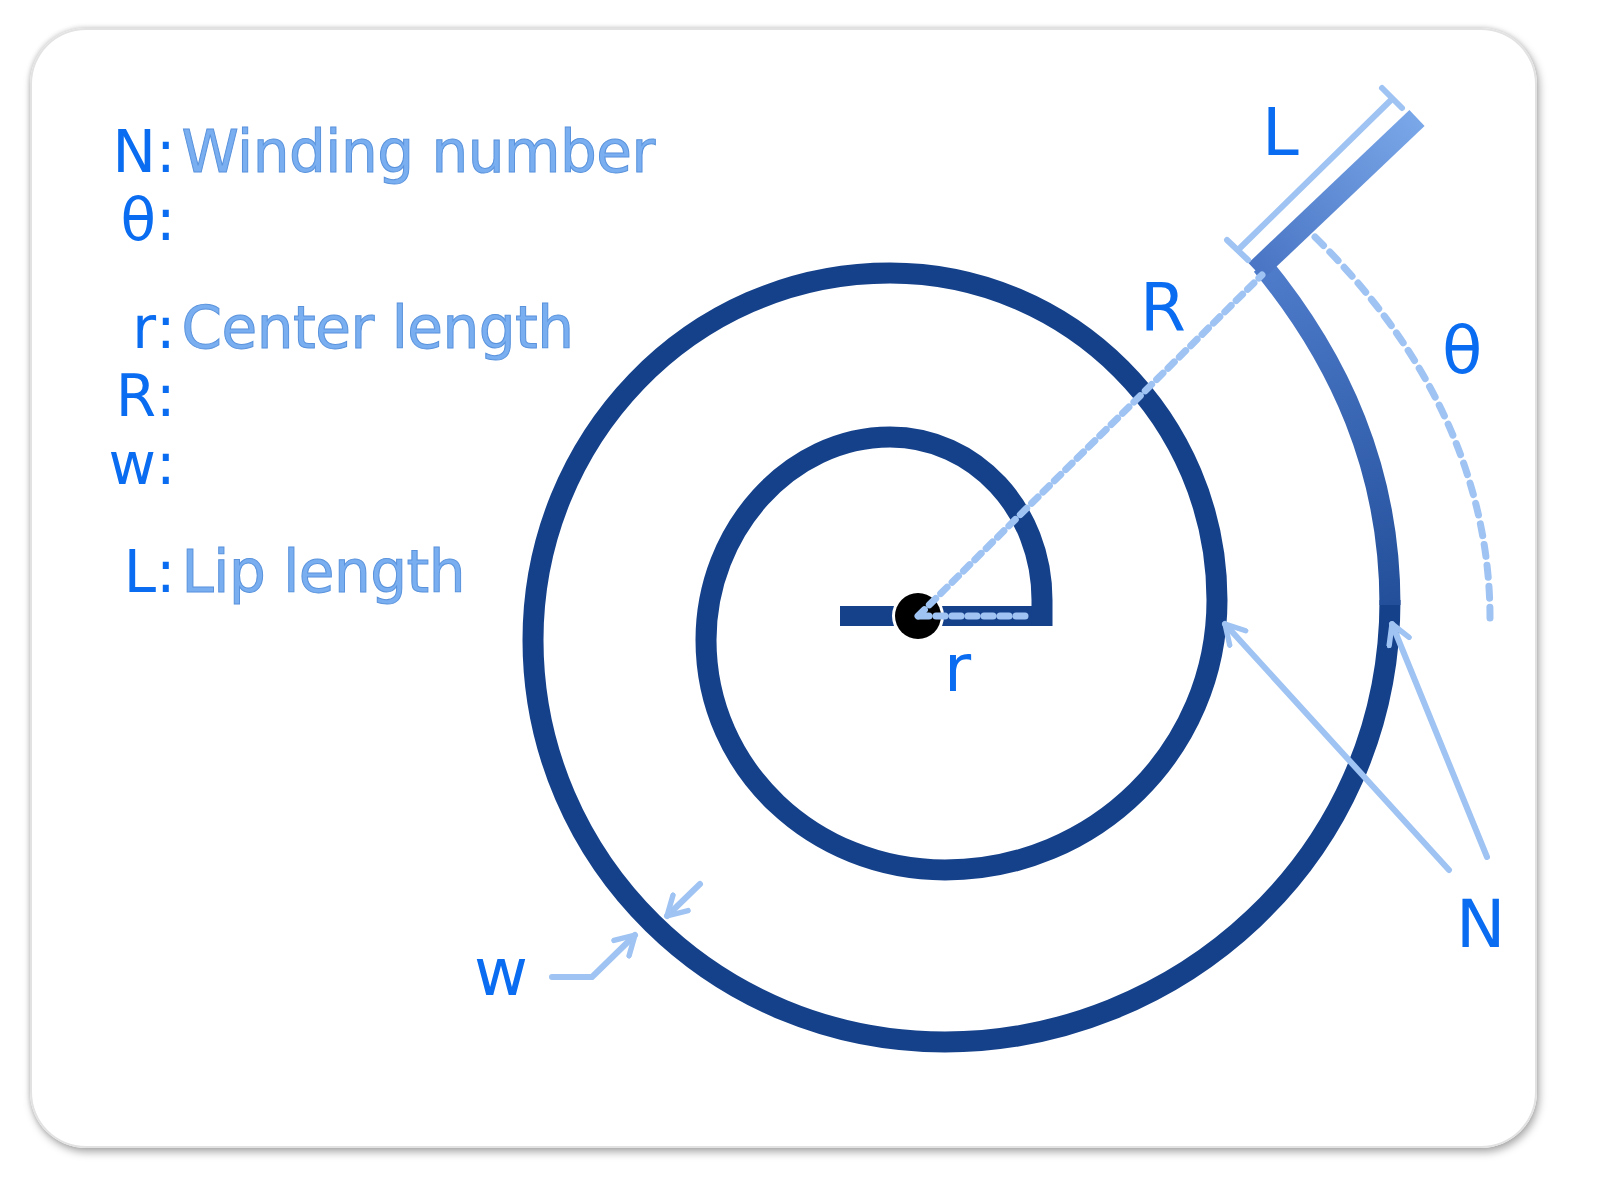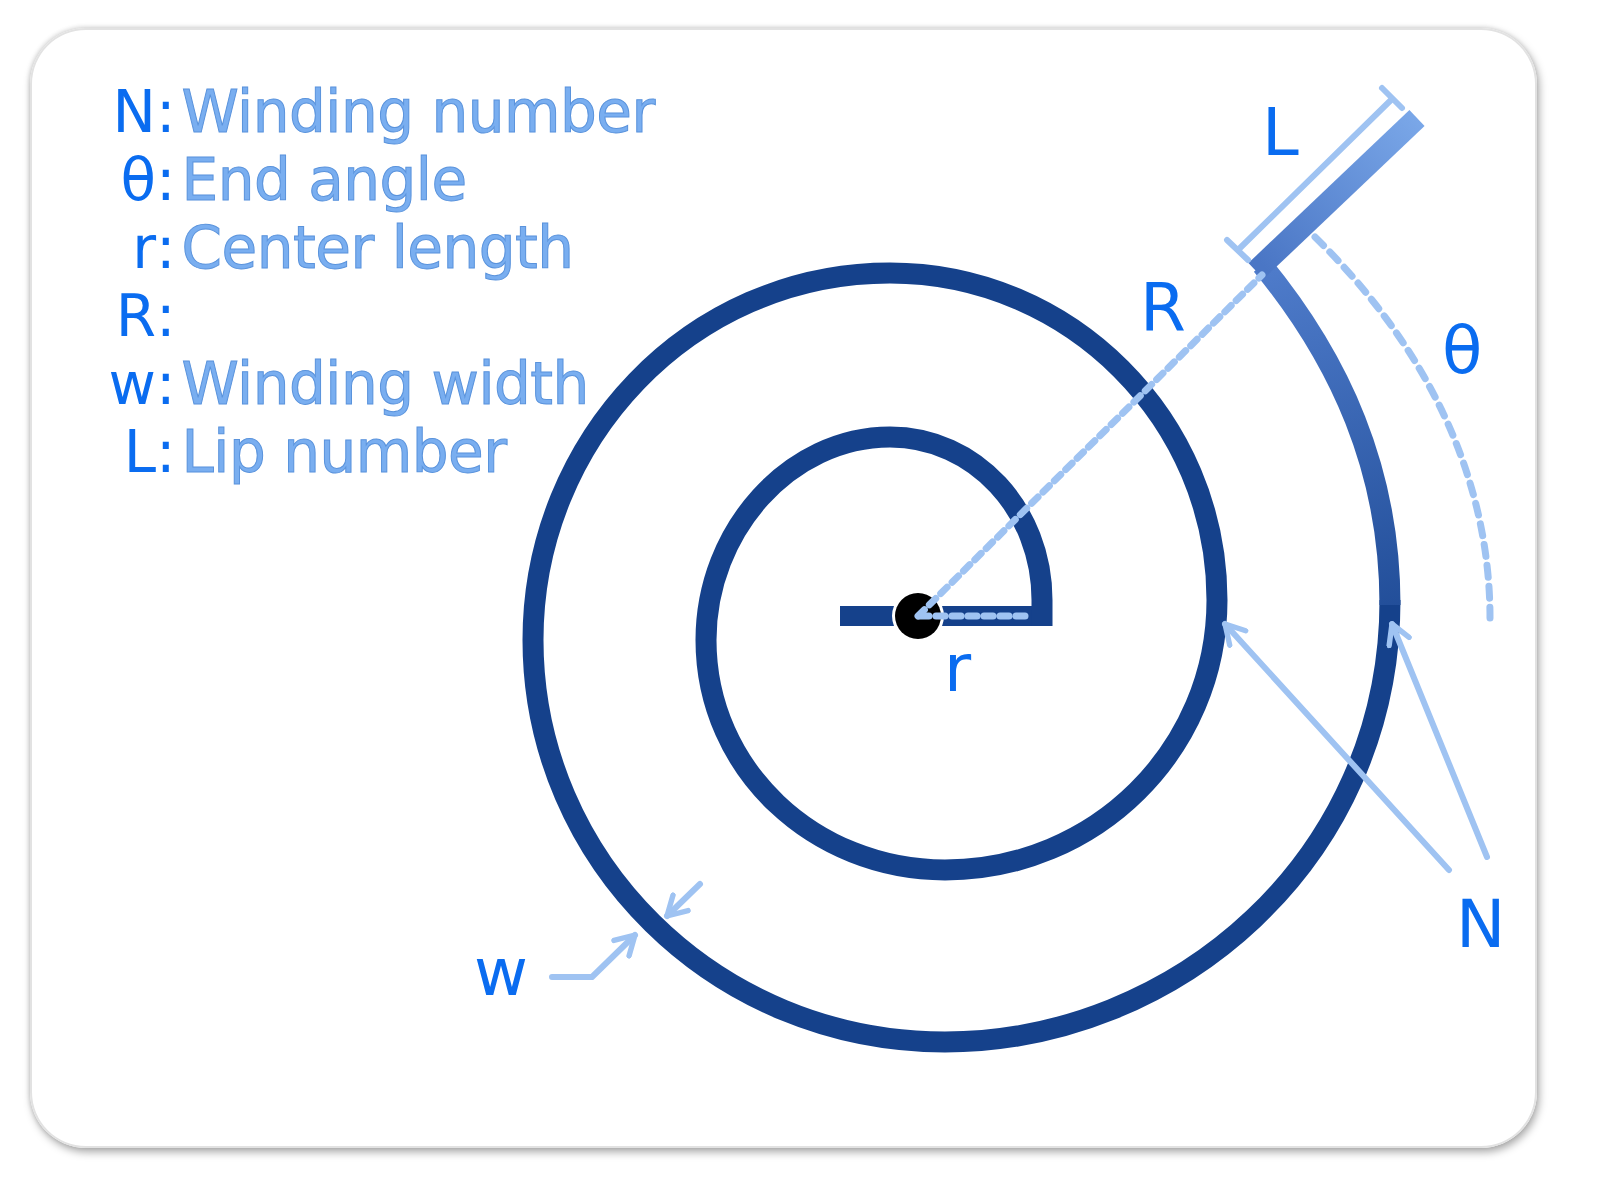--- a/index.html
+++ b/index.html
@@ -53,20 +53,21 @@
       letter-spacing: 0;
     }
     .legend-colon {
       color: #0a6cf0;
       margin-right: 6px;
     }
     .legend-desc {
       color: #79aef0;
       -webkit-text-stroke: 1px #5a93dc;
       letter-spacing: -0.5px;
+      margin-top: 40px;
     }
     .lbl {
       position: absolute;
       font-family: "DejaVu Sans", sans-serif;
       color: #0a6cf0;
       font-size: 66px;
       line-height: 1;
     }
   </style>
 </head>
@@ -133,40 +134,38 @@
 
   <div class="legend">
     <div class="legend-row">
       <span class="legend-sym">N</span>
         <span class="legend-colon">:</span>
         <span class="legend-desc">Winding number</span>
     </div>
     <div class="legend-row">
       <span class="legend-sym">θ</span>
         <span class="legend-colon">:</span>
-        <span class="legend-desc">End angle</span>
     </div>
     <div class="legend-row">
       <span class="legend-sym">r</span>
         <span class="legend-colon">:</span>
         <span class="legend-desc">Center length</span>
     </div>
     <div class="legend-row">
       <span class="legend-sym">R</span>
         <span class="legend-colon">:</span>
     </div>
     <div class="legend-row">
       <span class="legend-sym">w</span>
         <span class="legend-colon">:</span>
-        <span class="legend-desc">Winding width</span>
     </div>
     <div class="legend-row">
       <span class="legend-sym">L</span>
         <span class="legend-colon">:</span>
-        <span class="legend-desc">Lip number</span>
+        <span class="legend-desc">Lip length</span>
     </div>
   </div>
 
   <div class="lbl" style="left:1262px; top:100px;">L</div>
   <div class="lbl" style="left:1140px; top:275px;">R</div>
   <div class="lbl" style="left:1442px; top:318px;">θ</div>
   <div class="lbl" style="left:944px; top:636px;">r</div>
   <div class="lbl" style="left:474px; top:940px;">w</div>
   <div class="lbl" style="left:1456px; top:892px;">N</div>
 </div>

